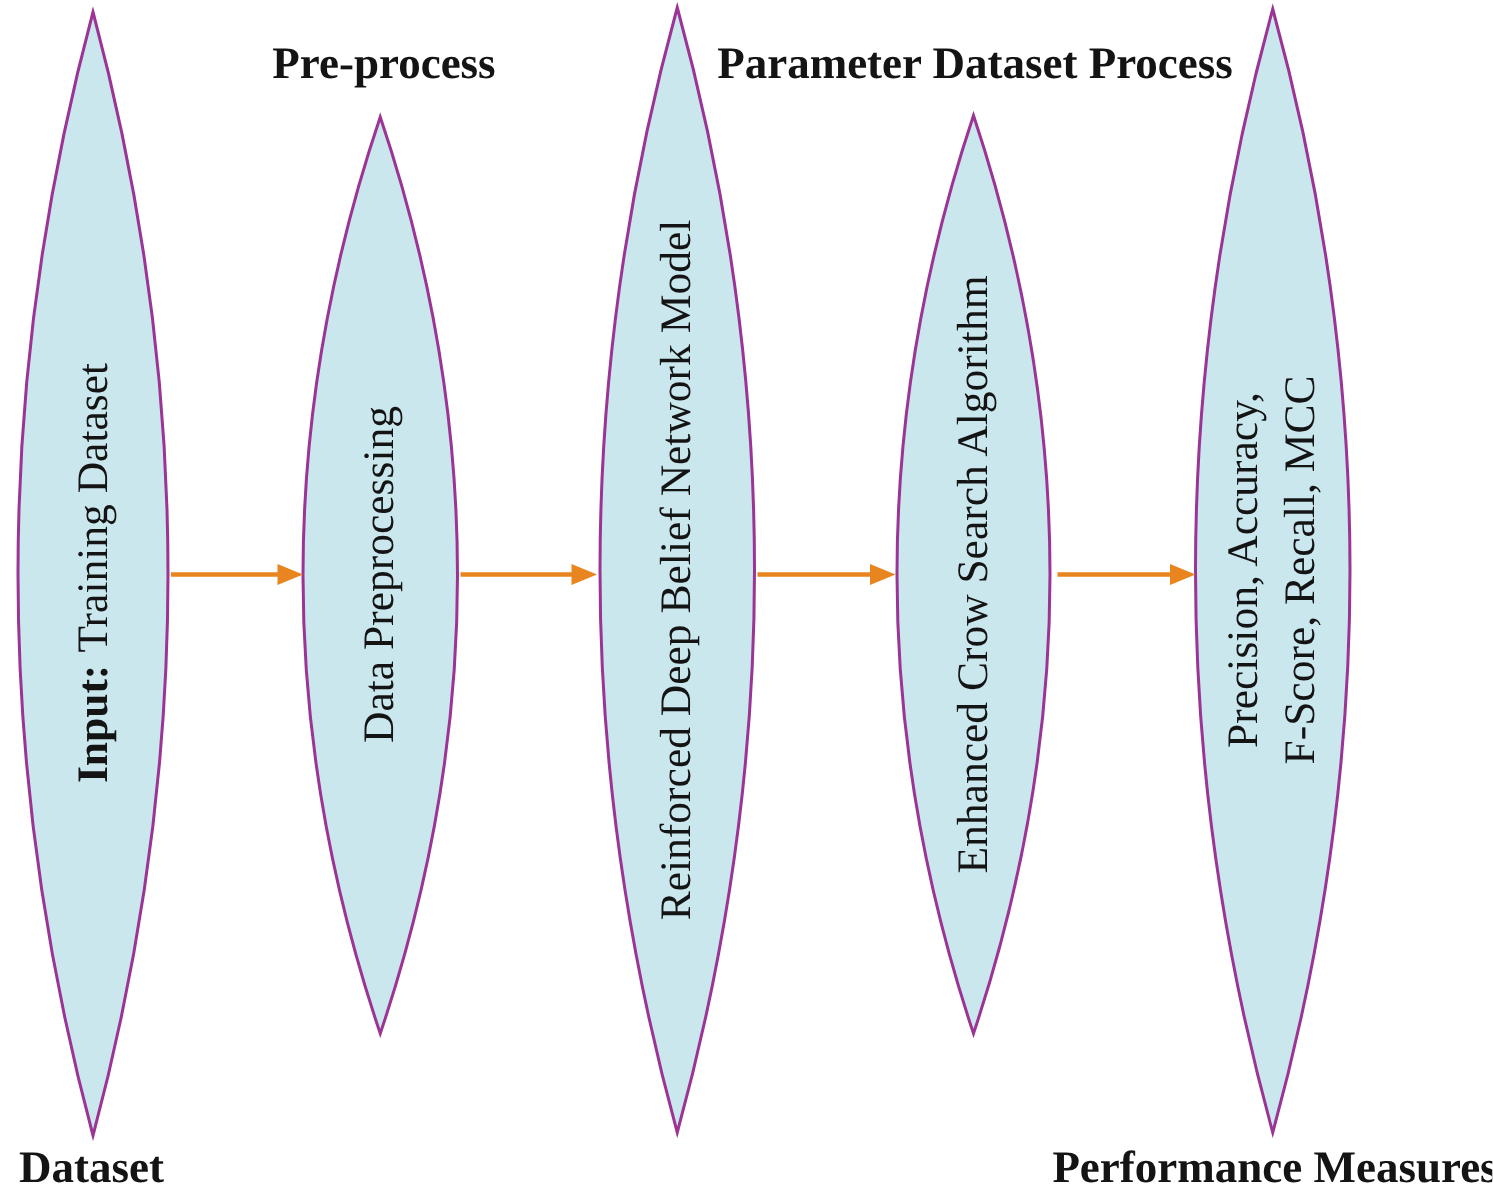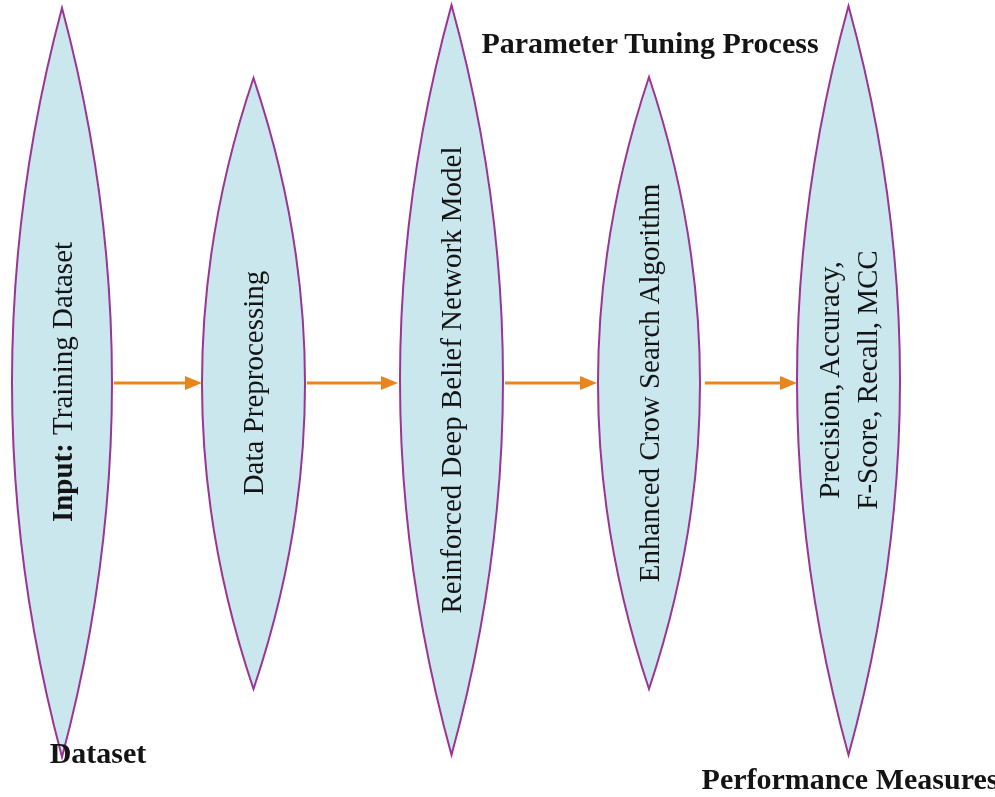--- a/index.html
+++ b/index.html
@@ -94,21 +94,22 @@
 
   <div class="stage-text" style="left:649px; top:383px;">
     <span>Enhanced Crow Search Algorithm</span>
   </div>
 
   <div class="stage-text" style="left:848px; top:380px;">
     <div>Precision, Accuracy,</div>
     <div>F-Score, Recall, MCC</div>
   </div>
 
+  <div class="flow-label" style="left:256px; top:26px;">Pre-process</div>
 
-  <div class="flow-label" style="left:650px; top:26px;">Parameter Tuning Process</div>
+  <div class="flow-label" style="left:650px; top:26px;">Parameter Dataset Process</div>
 
-  <div class="flow-label" style="left:61px; top:736px;margin-left:37px;">Dataset</div>
+  <div class="flow-label" style="left:61px; top:762px;">Dataset</div>
 
 
   <div class="flow-label" style="left:850px; top:762px;">Performance Measures</div>
 
 </div>
 
 </body></html>

